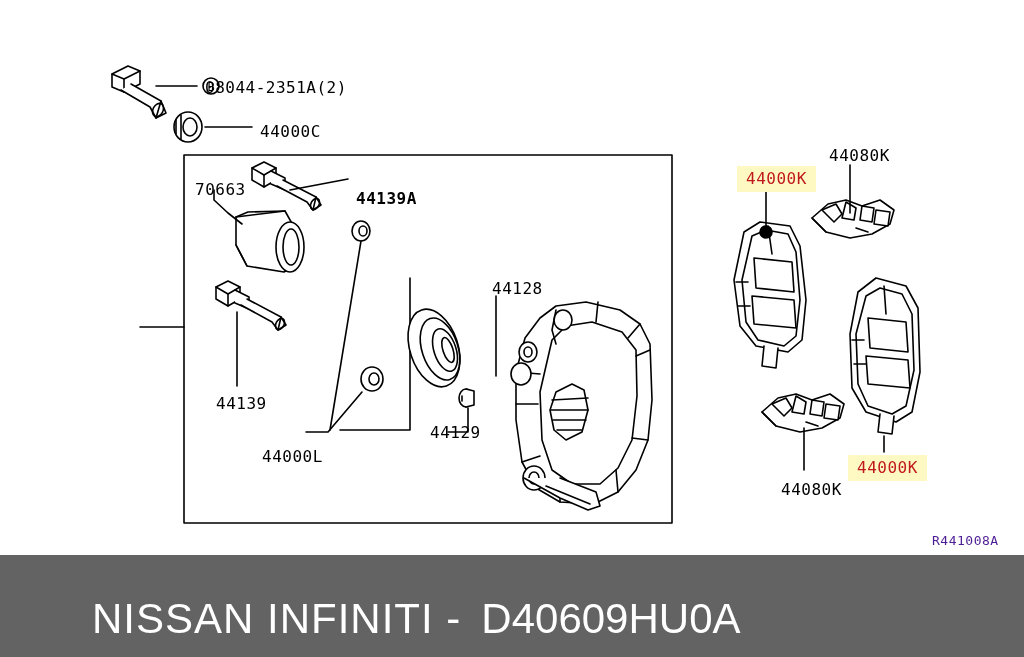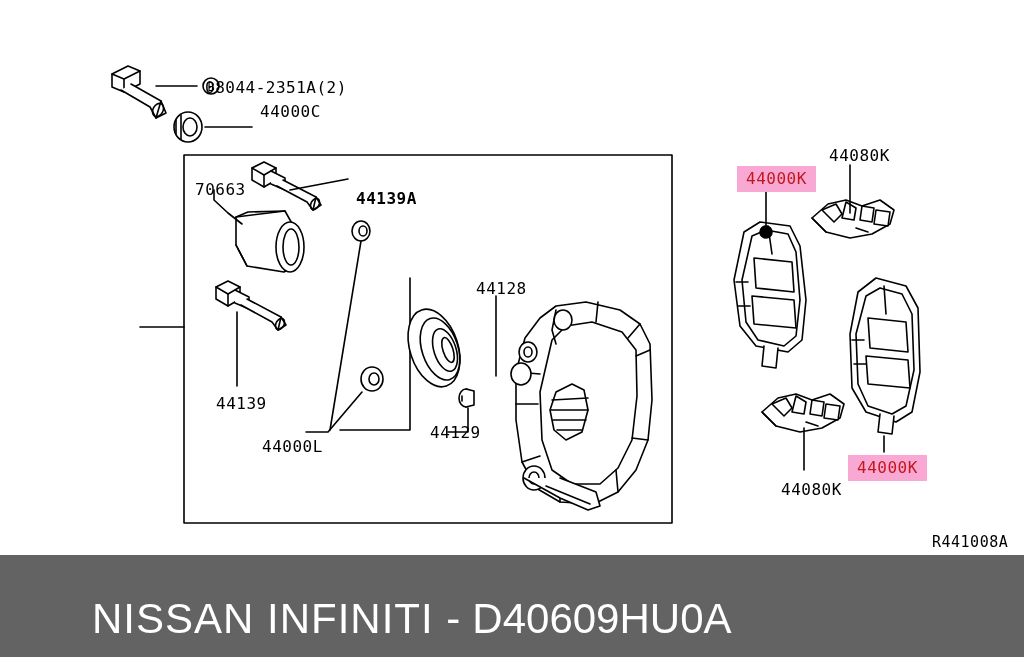--- a/index.html
+++ b/index.html
@@ -25,52 +25,52 @@
   .lbl {
     position: absolute;
     font-family: "DejaVu Sans Mono", monospace;
     font-size: 16px;
     letter-spacing: 0.5px;
     color: #000000;
     white-space: nowrap;
     line-height: 17px;
   }
   .lbl.hl {
-    background: #f9a8d4;
+    background: #fef9c3;
     color: #c0191b;
     padding: 4px 9px 5px 9px;
   }
   .lbl.two-line { line-height: 21px; }
   .refcode {
     position: absolute;
     font-family: "DejaVu Sans Mono", monospace;
-    font-size: 15px;
+    font-size: 13px;
     letter-spacing: 0.5px;
-    color: #000000;
+    color: #4c1d95;
     white-space: nowrap;
   }
   #banner {
     position: absolute;
     left: 0;
     top: 555px;
     width: 1024px;
     height: 128px;
     background: #636363;
     display: flex;
     align-items: center;
   }
   .banner-text {
     font-family: "Liberation Sans", sans-serif;
     color: #ffffff;
     font-size: 42px;
     white-space: nowrap;
     font-weight: 400;
   }
   #banner-brand { margin-left: 92px; letter-spacing: 1px; }
-  #banner-part  { margin-left: 11px; letter-spacing: 0px; }
+  #banner-part  { margin-left: 20px; letter-spacing: 0px; }
   #banner-code  { margin-left: 55px; letter-spacing: 0px; }
 </style>
 </head>
 <body>
 
 <div id="page">
 
   <svg class="art" viewBox="0 0 1024 657">
     <g fill="none" stroke="#000000" stroke-width="1.6" stroke-linejoin="round" stroke-linecap="round">
 
@@ -243,31 +243,31 @@
         <path d="M762,412 L776,426"></path>
         <path d="M806,422 L818,426"></path>
       </g>
       <line x1="804" y1="428" x2="804" y2="470"></line>
 
     </g>
   </svg>
 
   <div class="lbl" style="left:205px; top:79px;">08044-2351A(2)</div>
 
-  <div class="lbl" style="left:260px; top:103px;">44000C</div>
+  <div class="lbl" style="left:260px; top:123px;">44000C</div>
 
   <div class="lbl" style="left:195px; top:181px;">70663</div>
 
   <div class="lbl" style="left:356px; top:190px;font-weight:bold;">44139A</div>
 
-  <div class="lbl" style="left:476px; top:280px;">44128</div>
+  <div class="lbl" style="left:492px; top:280px;">44128</div>
 
   <div class="lbl" style="left:216px; top:395px;">44139</div>
 
-  <div class="lbl" style="left:262px; top:438px;">44000L</div>
+  <div class="lbl" style="left:262px; top:448px;">44000L</div>
 
   <div class="lbl" style="left:430px; top:424px;">44129</div>
 
   <div class="lbl hl" style="left:737px; top:166px;">44000K</div>
 
   <div class="lbl" style="left:829px; top:147px;">44080K</div>
 
   <div class="lbl hl" style="left:848px; top:455px;">44000K</div>
 
   <div class="lbl" style="left:781px; top:481px;">44080K</div>

